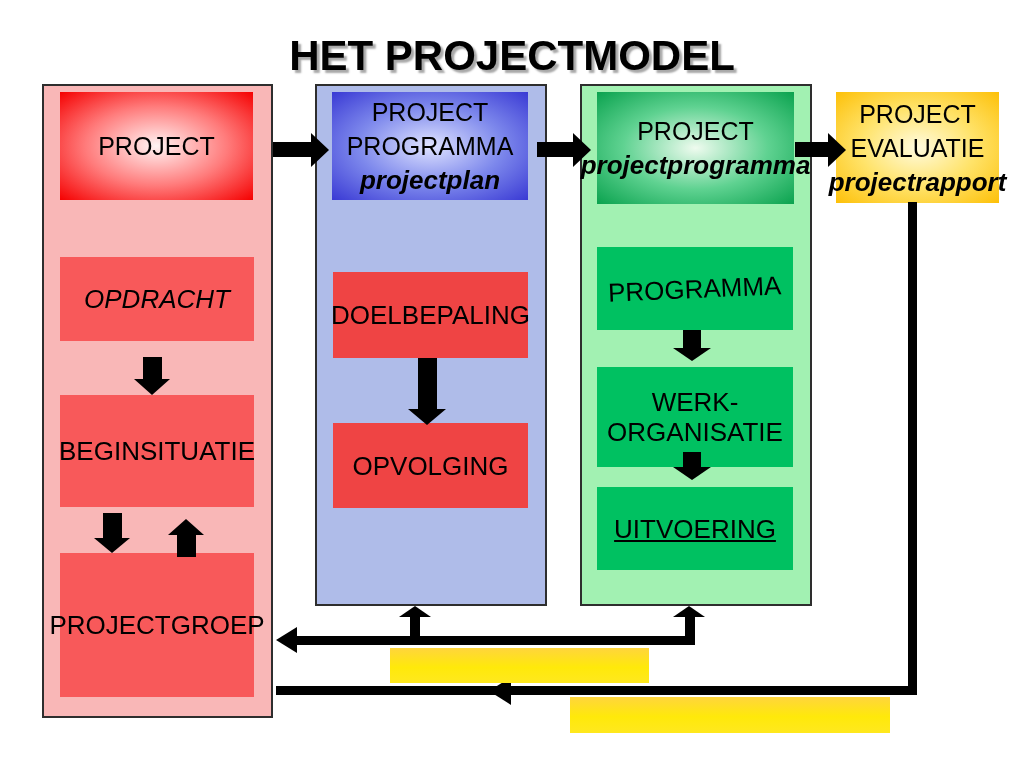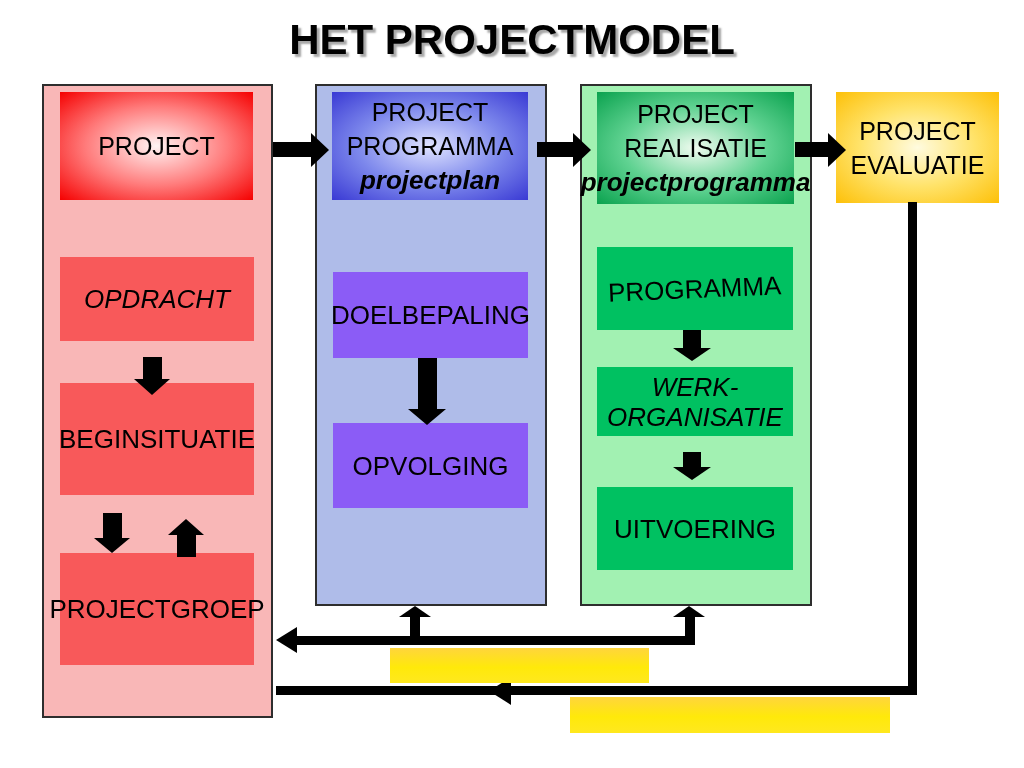--- a/index.html
+++ b/index.html
@@ -3,21 +3,21 @@
 <meta charset="utf-8">
 <style>
   html,body { margin:0; padding:0; background:#ffffff; }
   .stage {
     position:relative; width:1024px; height:768px; overflow:hidden;
     font-family:"Liberation Sans", sans-serif; color:#000; background:#fff;
   }
 
   
   .title {
-    position:absolute; left:50%; top:16px; transform:translateX(-50%);
+    position:absolute; left:50%; top:32px; transform:translateX(-50%);
     font-size:42px; font-weight:700; white-space:nowrap;
     text-shadow:3px 3px 2px #a8a8a8;
   }
 
   
   .col { position:absolute; border:2px solid #2e2e2e; box-sizing:border-box; }
   #col-red   { left:42px;  top:84px; width:231px; height:634px; background:#F9B7B7; }
   #col-blue  { left:315px; top:84px; width:232px; height:522px; background:#AFBCE9; }
   #col-green { left:580px; top:84px; width:232px; height:522px; background:#A2F1B2; }
 
@@ -33,31 +33,31 @@
   #hdr-green  { left:597px; top:92px; width:197px; height:112px;
                 background:radial-gradient(ellipse at center,#effbef 0%,#5fd291 52%,#0aa24e 100%); }
   #hdr-yellow { left:836px; top:92px; width:163px; height:111px;
                 background:radial-gradient(ellipse at center,#fffbdf 0%,#ffe36a 50%,#fdc008 100%); }
 
   
   .box { position:absolute; display:flex; flex-direction:column; align-items:center;
          justify-content:center; font-size:26px; text-align:center; }
   .box span { white-space:nowrap; line-height:30px; }
   .box.red   { background:#F8595A; left:60px;  width:194px; }
-  .box.blue  { background:#8b5cf6; left:333px; width:195px; }
+  .box.blue  { background:#ef4444; left:333px; width:195px; }
   .box.green { background:#00C161; left:597px; width:196px; }
   #box-opdracht      { top:257px; height:84px;font-style:italic; }
-  #box-beginsituatie { top:383px; height:112px; }
-  #box-projectgroep  { top:553px; height:112px; }
+  #box-beginsituatie { top:395px; height:112px; }
+  #box-projectgroep  { top:553px; height:144px; }
   #box-doelbepaling  { top:272px; height:86px; }
   #box-fasering      { top:423px; height:85px; }
   #box-programma     { top:247px; height:83px; }
   #box-programma span { transform:rotate(-2.5deg); }
-  #box-werk          { top:367px; height:69px;font-style:italic; }
-  #box-uitvoering    { top:487px; height:83px; }
+  #box-werk          { top:367px; height:100px; }
+  #box-uitvoering    { top:487px; height:83px;text-decoration:underline; }
 
   
   .bar { position:absolute; background:#000; }
   .tri { position:absolute; width:0; height:0; }
 
   
   #a1-bar { left:273px; top:142px; width:38px; height:15px; }
   #a1-head{ left:311px; top:133px; border-top:17px solid transparent; border-bottom:17px solid transparent; border-left:18px solid #000; }
   #a2-bar { left:537px; top:142px; width:36px; height:15px; }
   #a2-head{ left:573px; top:133px; border-top:17px solid transparent; border-bottom:17px solid transparent; border-left:18px solid #000; }
@@ -113,26 +113,26 @@
   <div class="hdr" id="hdr-red">
     <span class="hl">PROJECT</span>
   </div>
   <div class="hdr" id="hdr-blue">
     <span class="hl">PROJECT</span>
     <span class="hl">PROGRAMMA</span>
     <span class="hsub">projectplan</span>
   </div>
   <div class="hdr" id="hdr-green">
     <span class="hl">PROJECT</span>
-    <span class="hl">REALISATIE</span>
     <span class="hsub">projectprogramma</span>
   </div>
   <div class="hdr" id="hdr-yellow">
     <span class="hl">PROJECT</span>
     <span class="hl">EVALUATIE</span>
+    <span class="hsub">projectrapport</span>
   </div>
 
   <div class="box red" id="box-opdracht">
     <span>OPDRACHT</span>
   </div>
   <div class="box red" id="box-beginsituatie">
     <span>BEGINSITUATIE</span>
   </div>
   <div class="box red" id="box-projectgroep">
     <span>PROJECTGROEP</span>

